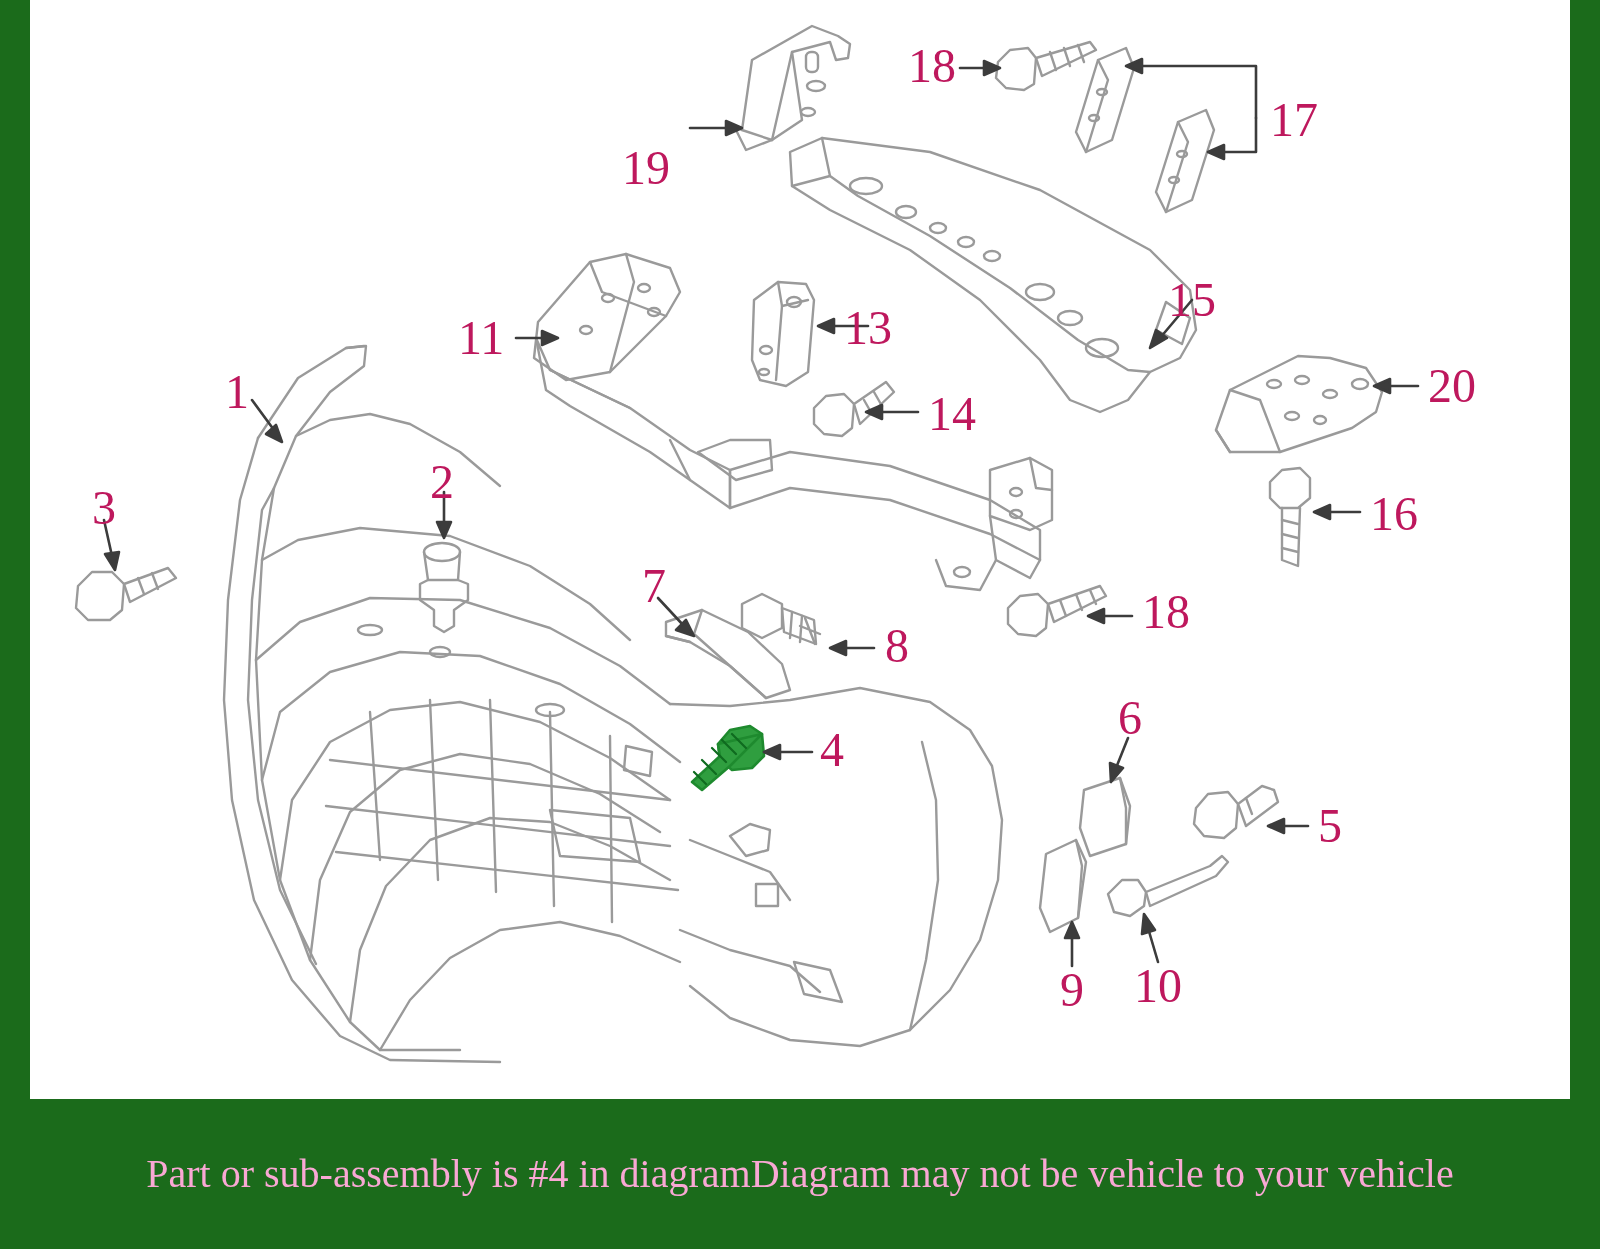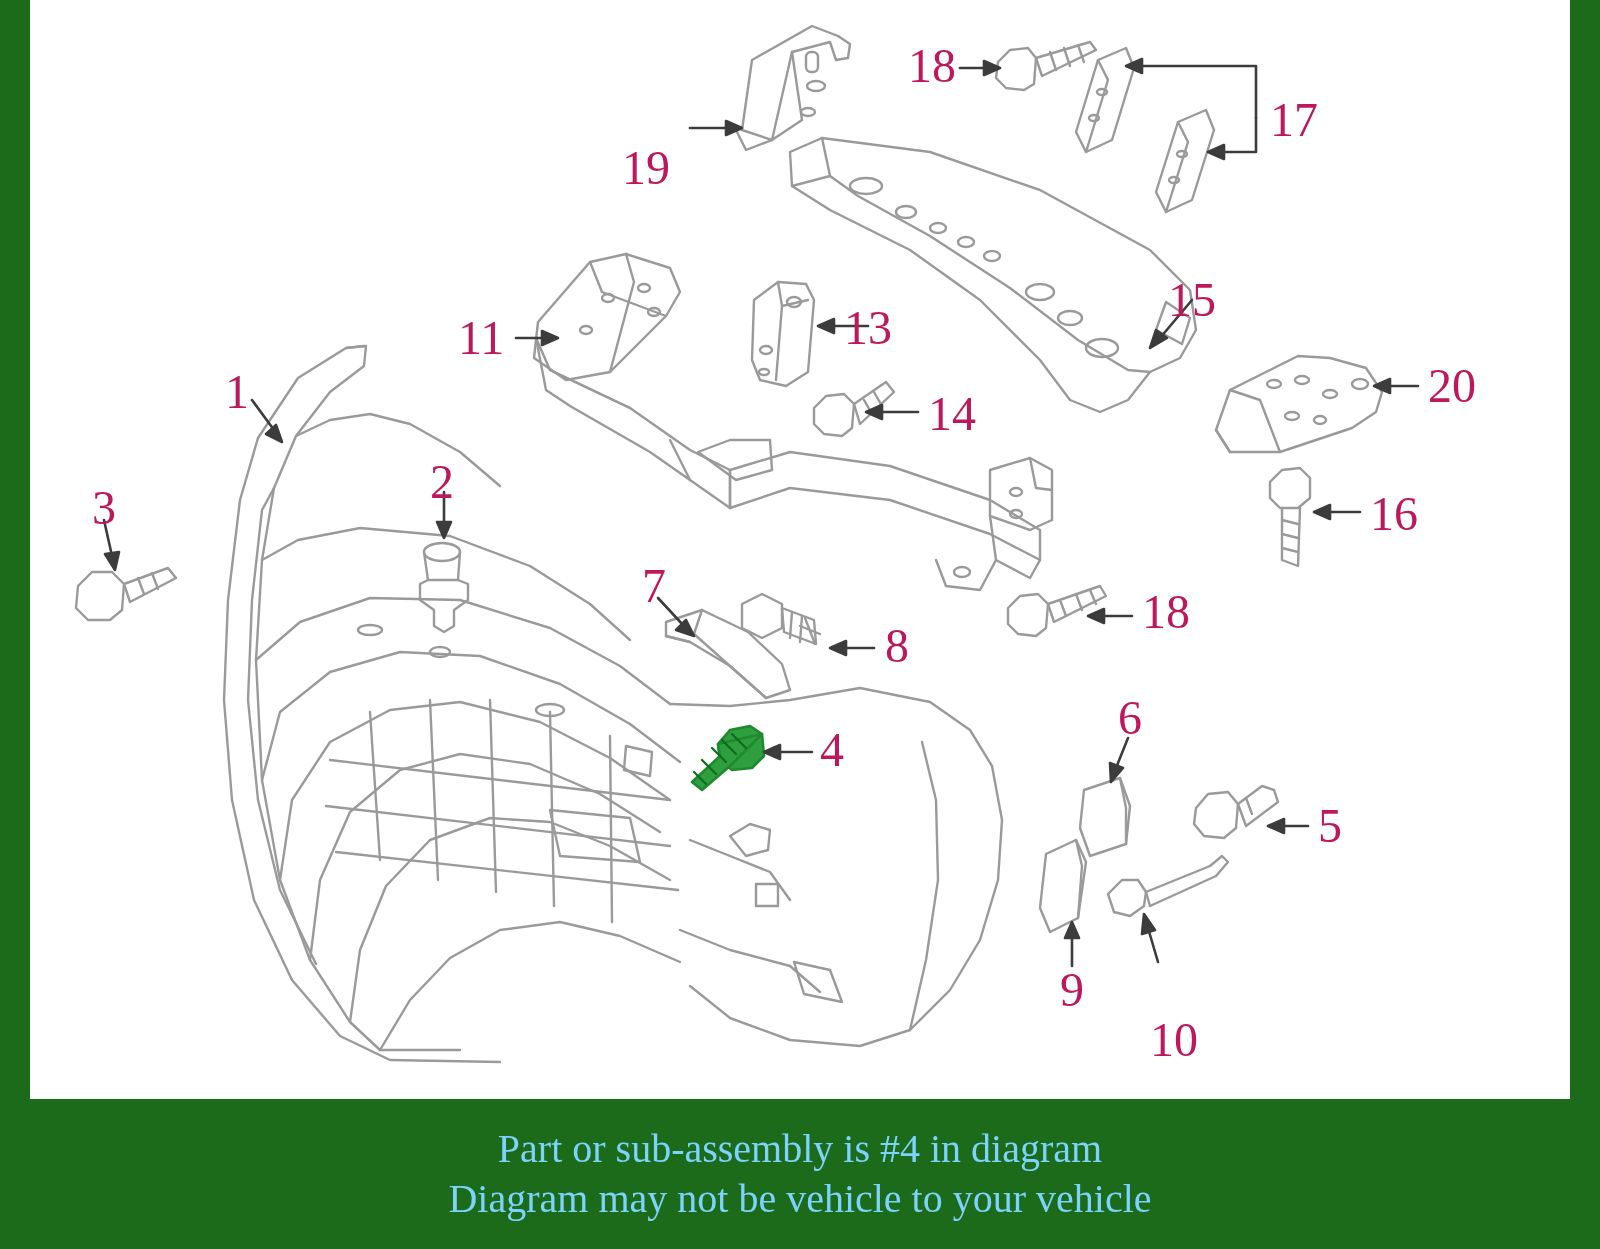--- a/index.html
+++ b/index.html
@@ -46,23 +46,22 @@
     line-height: 1;
     white-space: nowrap;
   }
   .banner {
     position: absolute;
     left: 30px;
     bottom: 0;
     width: 1540px;
     height: 150px;
     background: #1b6b1b;
-    color: #7dd3fc;
+    color: #f9a8d4;
     display: flex;
-    flex-direction: column;
     align-items: center;
     justify-content: center;
     font-family: "Liberation Serif", serif;
     font-size: 40px;
     line-height: 1.25;
     text-align: center;
   }
   .banner-line { display: block; }
 </style>
 </head>
@@ -336,21 +335,21 @@
 
     <div class="callout" style="left:195px;  top:368px;">1</div>
     <div class="callout" style="left:400px;  top:458px;">2</div>
     <div class="callout" style="left:62px;   top:484px;">3</div>
     <div class="callout" style="left:790px;  top:726px;">4</div>
     <div class="callout" style="left:1288px; top:802px;">5</div>
     <div class="callout" style="left:1088px; top:694px;">6</div>
     <div class="callout" style="left:612px;  top:562px;">7</div>
     <div class="callout" style="left:855px;  top:622px;">8</div>
     <div class="callout" style="left:1030px; top:966px;">9</div>
-    <div class="callout" style="left:1104px; top:1016px;margin-left:16px;">10</div>
+    <div class="callout" style="left:1104px; top:962px;">10</div>
     <div class="callout" style="left:428px;  top:314px;">11</div>
     <div class="callout" style="left:1112px; top:588px;">18</div>
     <div class="callout" style="left:814px;  top:304px;">13</div>
     <div class="callout" style="left:898px;  top:390px;">14</div>
     <div class="callout" style="left:1138px; top:248px;margin-top:28px;">15</div>
     <div class="callout" style="left:1340px; top:490px;">16</div>
     <div class="callout" style="left:1240px; top:96px;">17</div>
     <div class="callout" style="left:878px;  top:42px;">18</div>
     <div class="callout" style="left:592px;  top:112px;margin-top:32px;">19</div>
     <div class="callout" style="left:1398px; top:362px;">20</div>

